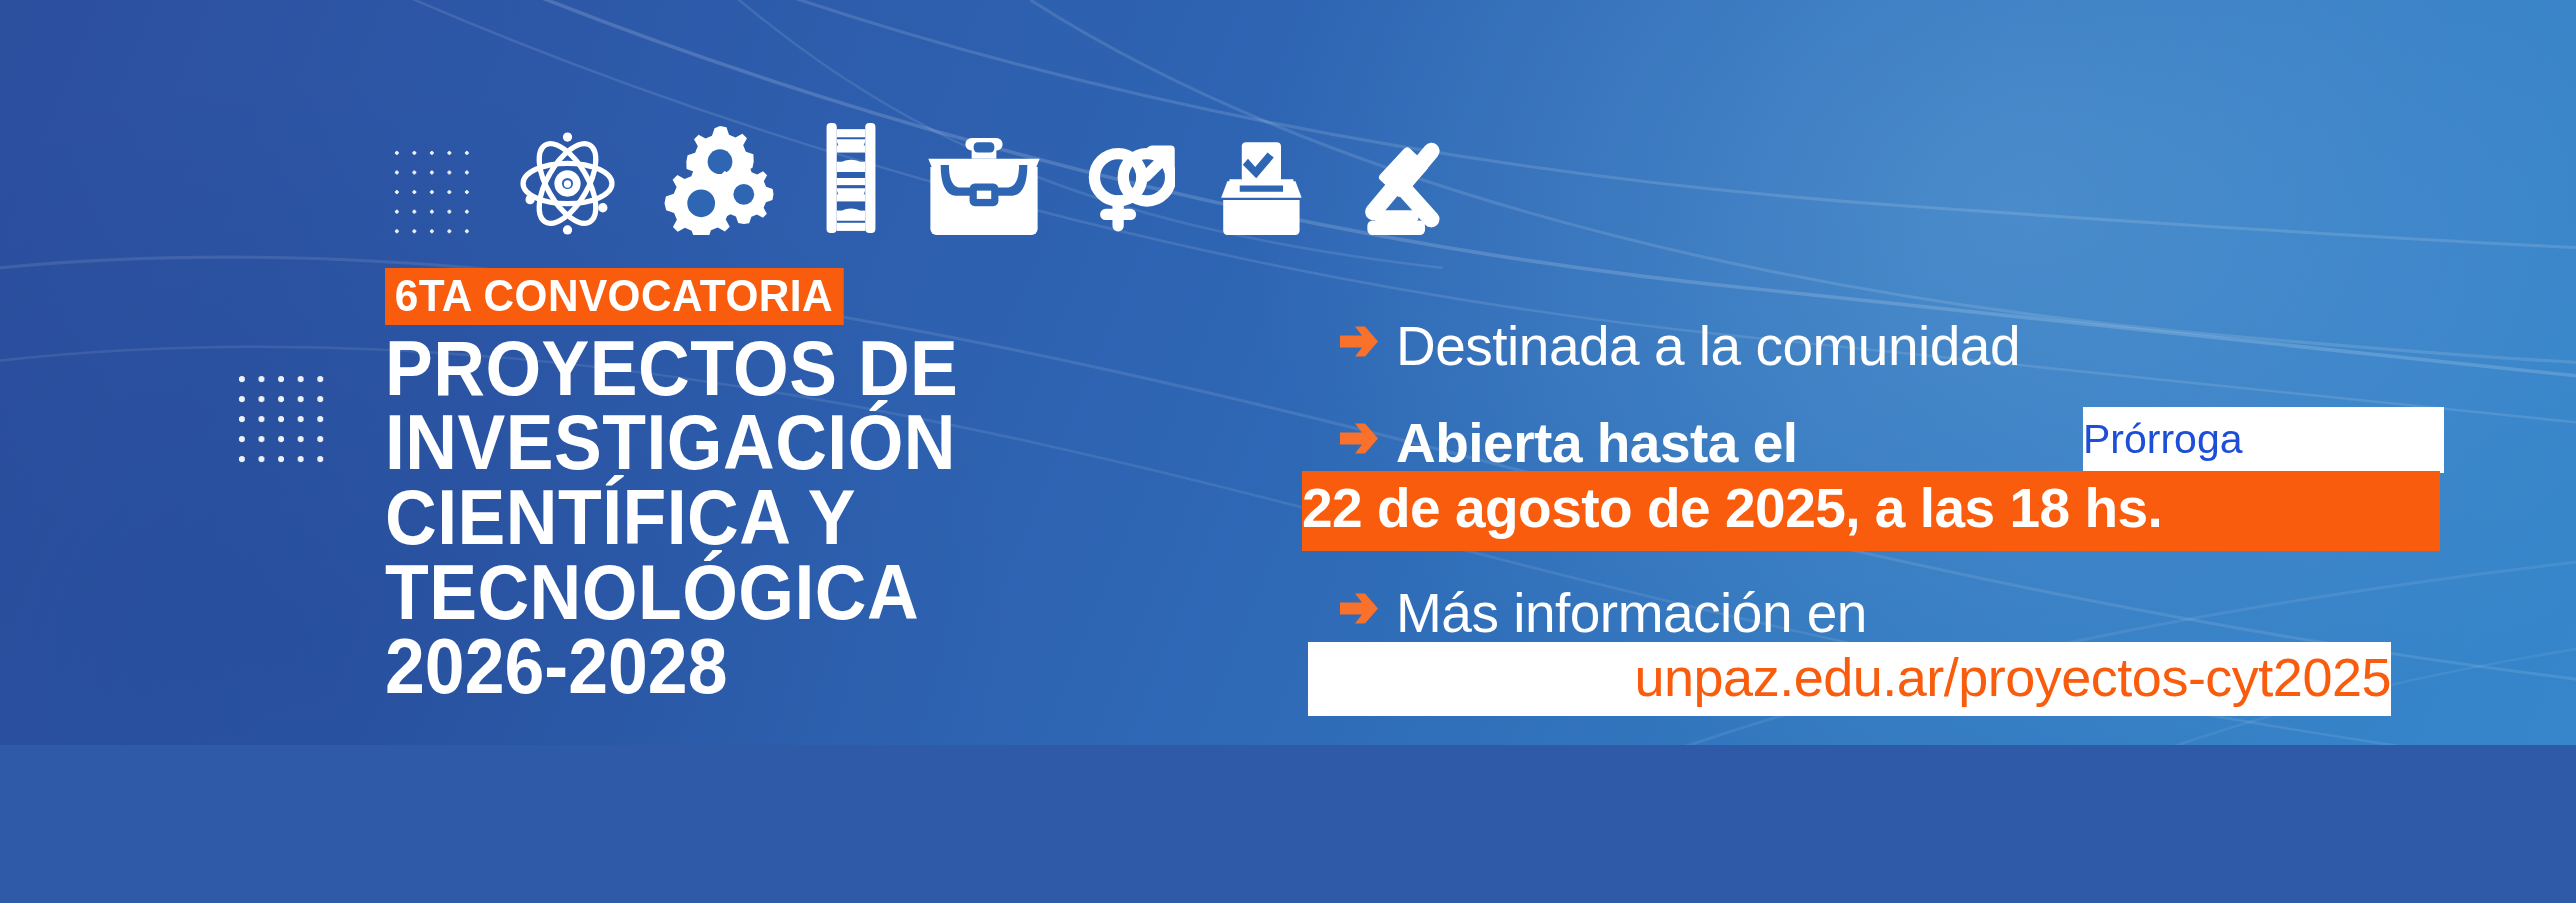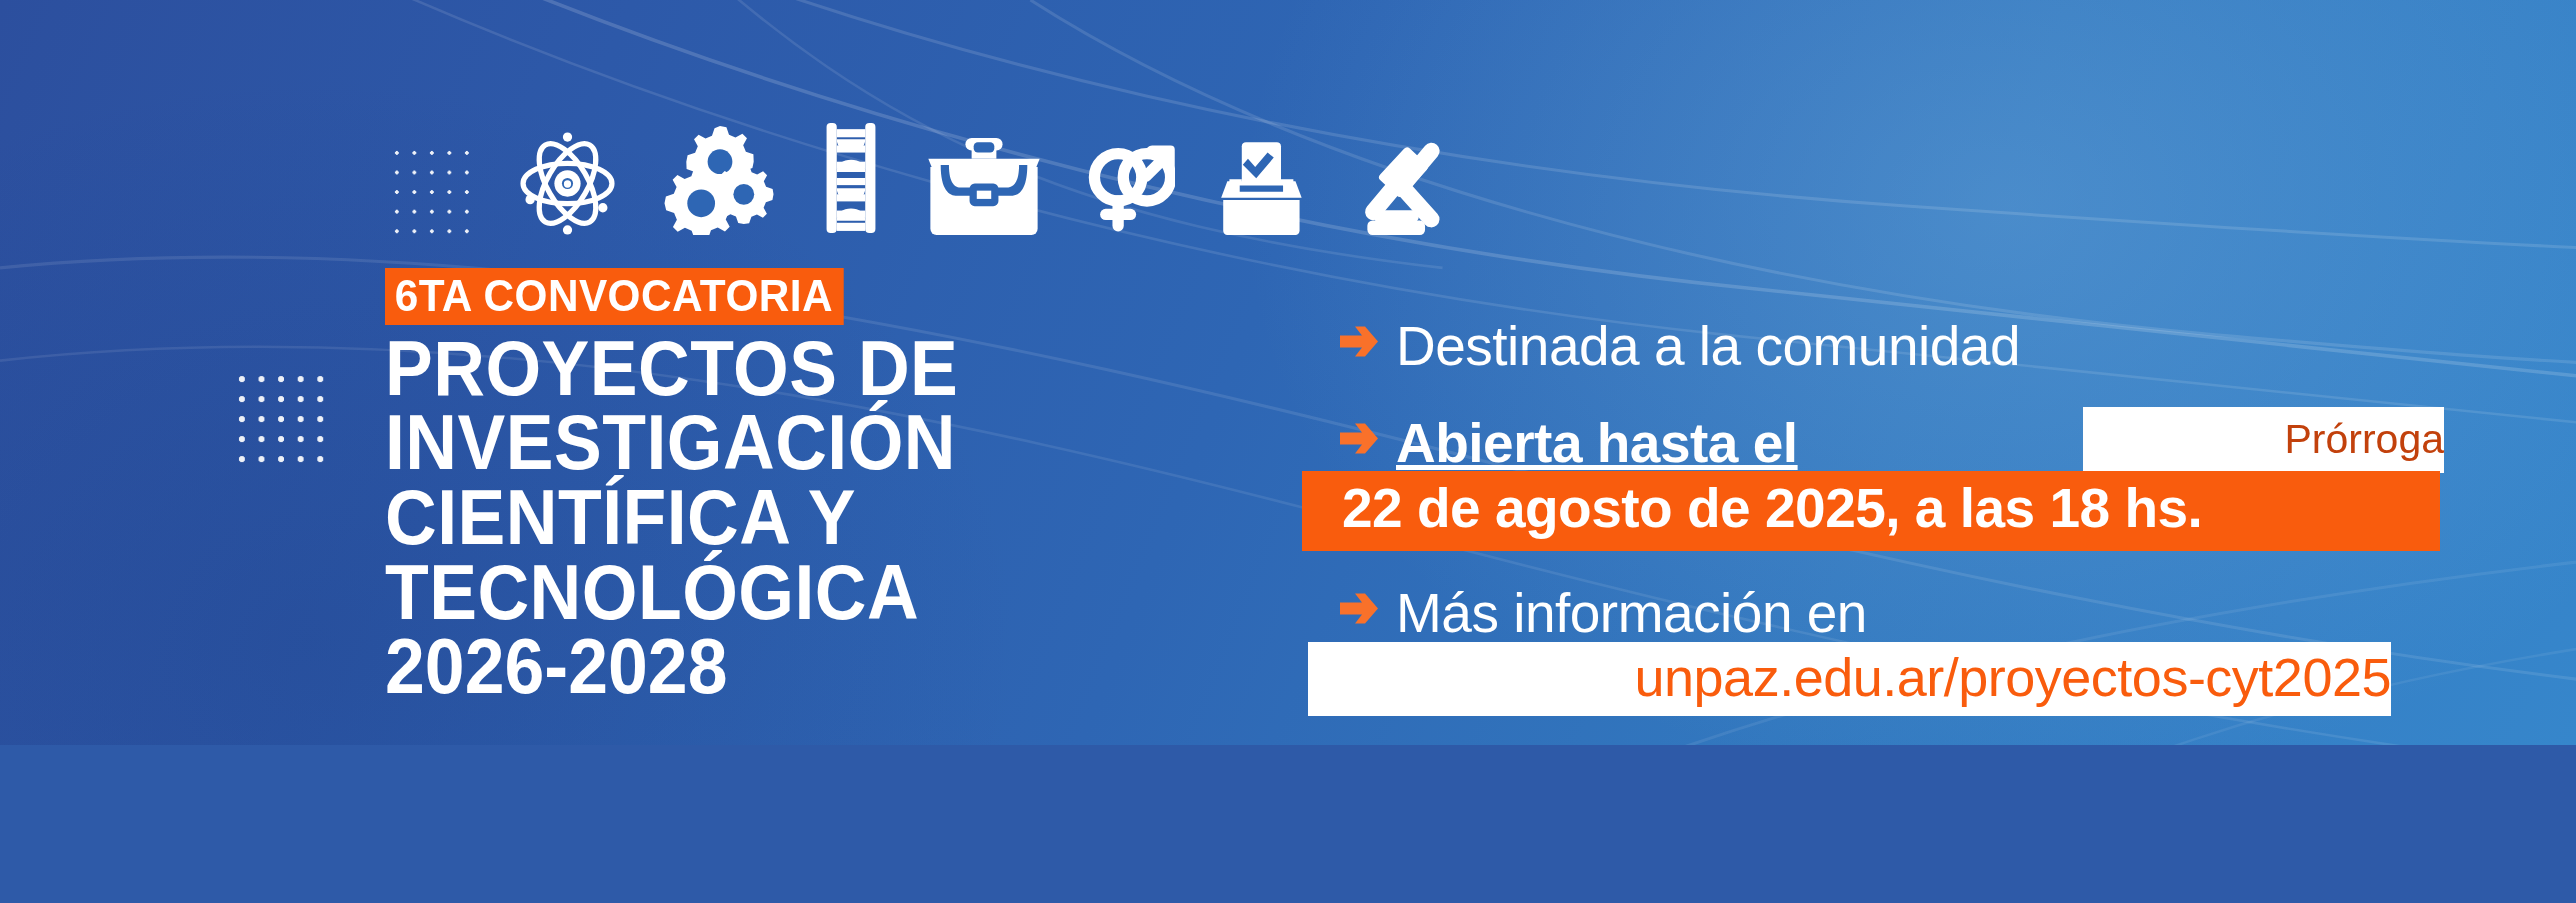--- a/index.html
+++ b/index.html
@@ -116,48 +116,47 @@
   }
   .btext {
     display: block;
     margin-left: 56px;
     color: #ffffff;
     font-size: 55px;
     line-height: 1.03;
     font-weight: 400;
     letter-spacing: -0.5px;
   }
-  .btext.bold { font-weight: 700; text-decoration: underline; }
+  .btext.bold { font-weight: 700; }
 
   #b1 { margin-bottom: 40px; }
 
   #b2-head { position: relative; }
   #prorroga {
     position: absolute;
     left: 743px; top: -7.2px;
     width: 361px;
     background: #ffffff;
-    color: #c2410c;
+    color: #1d4ed8;
     font-size: 41px;
     line-height: 1.0;
-    text-align: right;
+    text-align: left;
     padding: 11.3px 0 13.4px 0;
     font-weight: 400;
   }
   #deadline-bar {
     position: relative;
     background: #f95c0d;
     width: 1138px;
     margin-left: -38px;
     padding: 8.2px 0 13.4px 0;
     z-index: 2;
   }
   #deadline-bar span {
     display: block;
-    margin-left: 40px;
     color: #ffffff;
     font-size: 55px;
     line-height: 1.06;
     font-weight: 700;
     letter-spacing: -0.5px;
     white-space: nowrap;
   }
 
   #b3 { margin-top: 34px; }
   #url-bar {

